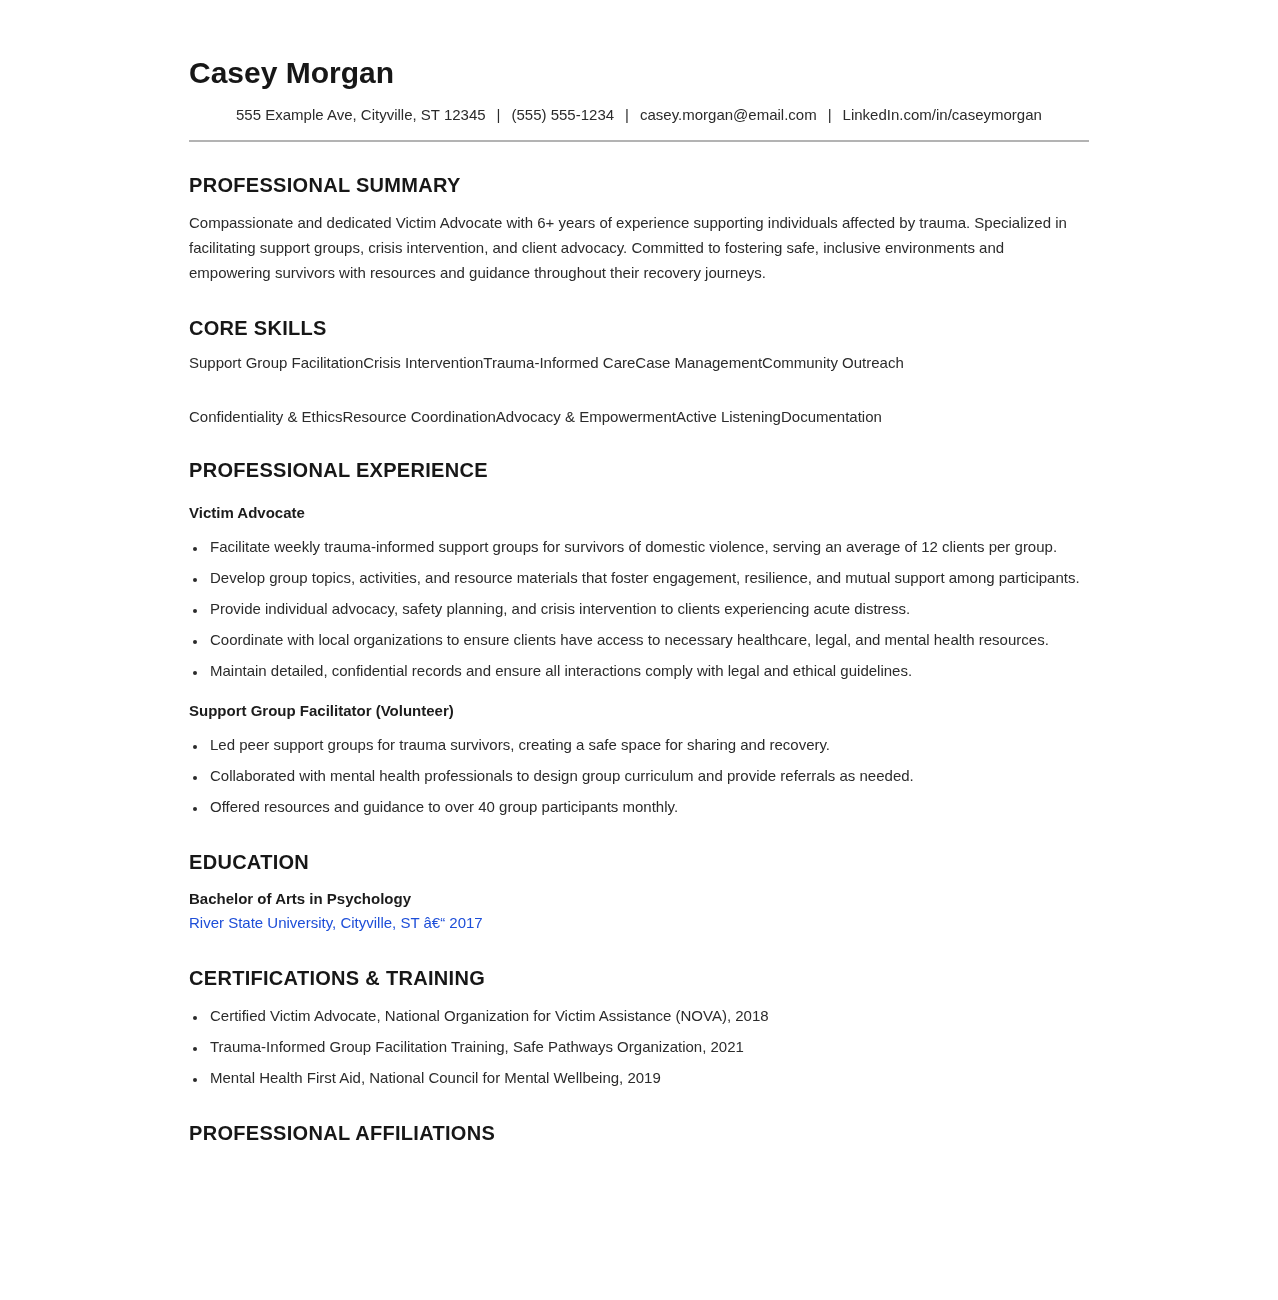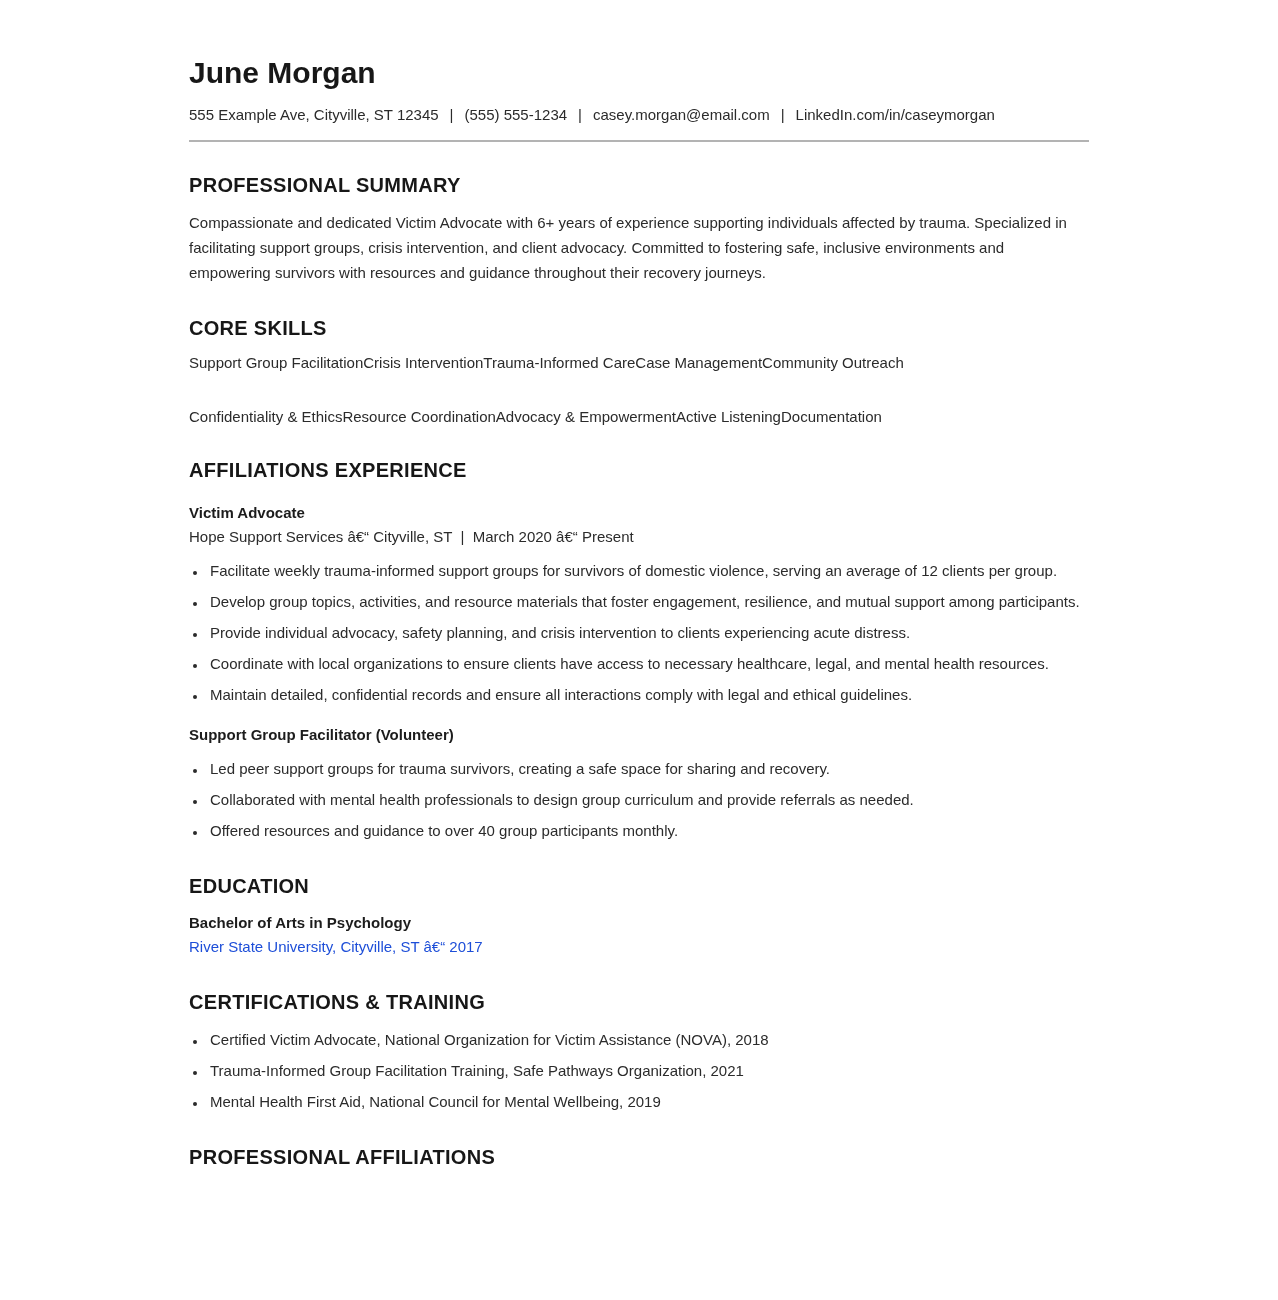--- a/index.html
+++ b/index.html
@@ -26,20 +26,21 @@
     font-weight: 700;
     color: #171717;
     margin: 0 0 15px 0;
     line-height: 34px;
   }
   .contact-line {
     font-size: 15px;
     color: #2b2b2b;
     line-height: 20px;
     white-space: nowrap;
+    margin-left: 47px;
   }
   .contact-line .sep {
     margin: 0 11px;
     color: #2b2b2b;
   }
   .rule {
     border: none;
     border-top: 2px solid #b3b3b3;
     margin: 15px 0 0 0;
   }
@@ -121,21 +122,21 @@
     margin: 0;
     line-height: 24px;
     white-space: pre-wrap;
   }
 </style>
 </head>
 <body>
 
 <div class="page">
 
-  <h1 class="name">June Morgan</h1>
+  <h1 class="name">Casey Morgan</h1>
   <div class="contact-line">
     <span>555 Example Ave, Cityville, ST 12345</span><span class="sep">|</span><span>(555) 555-1234</span><span class="sep">|</span><span>casey.morgan@email.com</span><span class="sep">|</span><span>LinkedIn.com/in/caseymorgan</span>
   </div>
   <hr class="rule">
 
   <div class="section">
     <h2 class="section-heading">PROFESSIONAL SUMMARY</h2>
     <p class="body-text">Compassionate and dedicated Victim Advocate with 6+ years of experience supporting individuals affected by trauma. Specialized in facilitating support groups, crisis intervention, and client advocacy. Committed to fostering safe, inclusive environments and empowering survivors with resources and guidance throughout their recovery journeys.</p>
   </div>
 
@@ -151,25 +152,24 @@
     <div class="skills-row">
       <span>Confidentiality &amp; Ethics</span>
       <span>Resource Coordination</span>
       <span>Advocacy &amp; Empowerment</span>
       <span>Active Listening</span>
       <span>Documentation</span>
     </div>
   </div>
 
   <div class="section">
-    <h2 class="section-heading">AFFILIATIONS EXPERIENCE</h2>
+    <h2 class="section-heading">PROFESSIONAL EXPERIENCE</h2>
 
     <div class="job">
       <p class="job-title">Victim Advocate</p>
-      <p class="job-meta">Hope Support Services â€“ Cityville, ST  |  March 2020 â€“ Present</p>
       <ul class="bullets">
         <li>Facilitate weekly trauma-informed support groups for survivors of domestic violence, serving an average of 12 clients per group.</li>
         <li>Develop group topics, activities, and resource materials that foster engagement, resilience, and mutual support among participants.</li>
         <li>Provide individual advocacy, safety planning, and crisis intervention to clients experiencing acute distress.</li>
         <li>Coordinate with local organizations to ensure clients have access to necessary healthcare, legal, and mental health resources.</li>
         <li>Maintain detailed, confidential records and ensure all interactions comply with legal and ethical guidelines.</li>
       </ul>
     </div>
 
     <div class="job">

